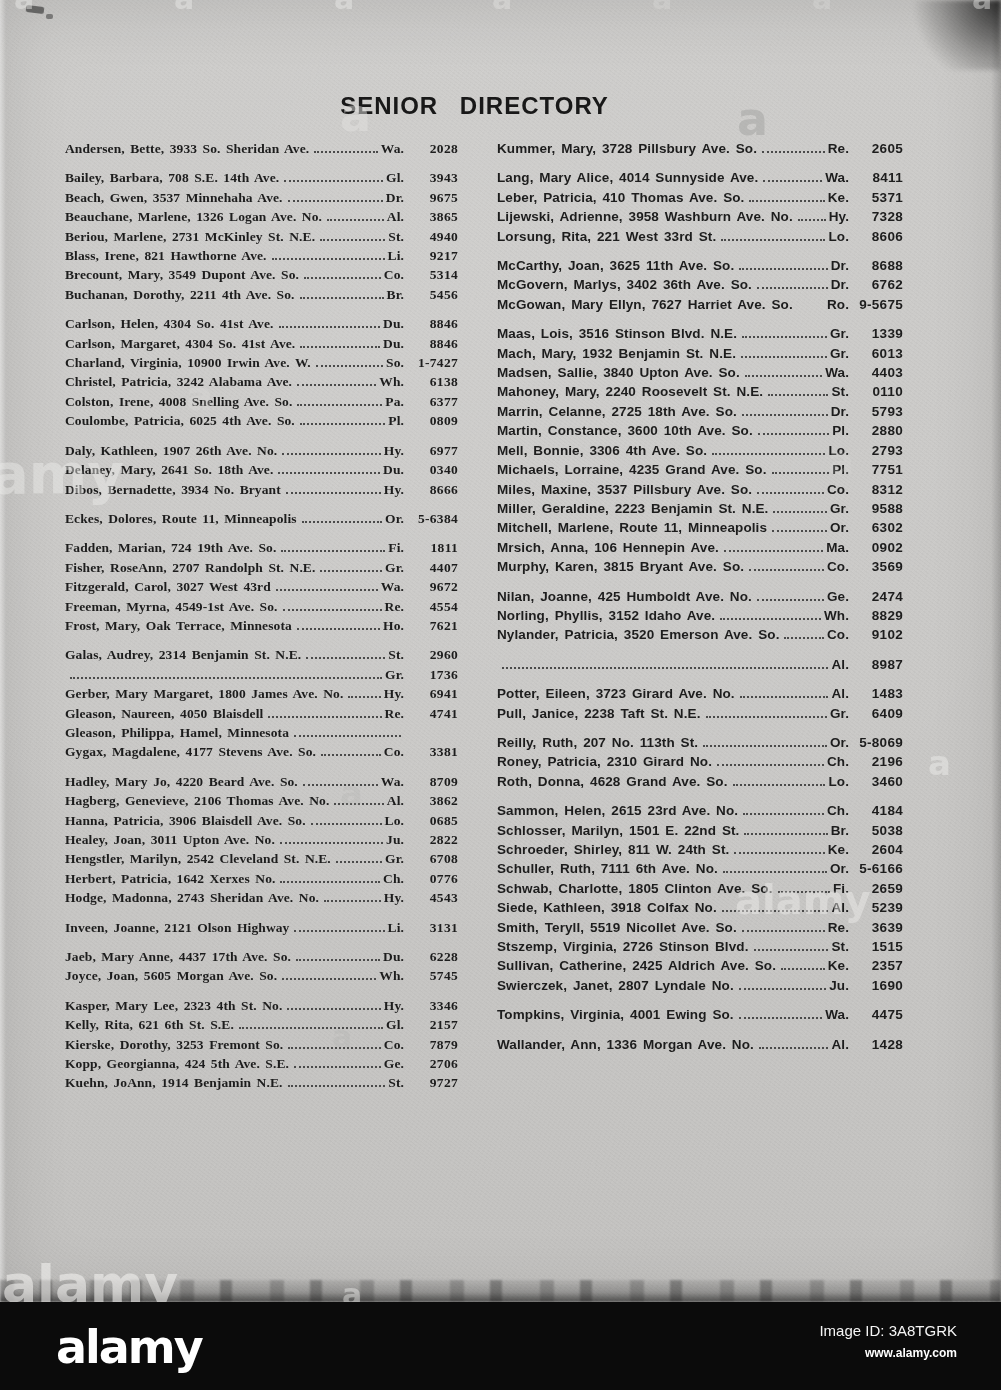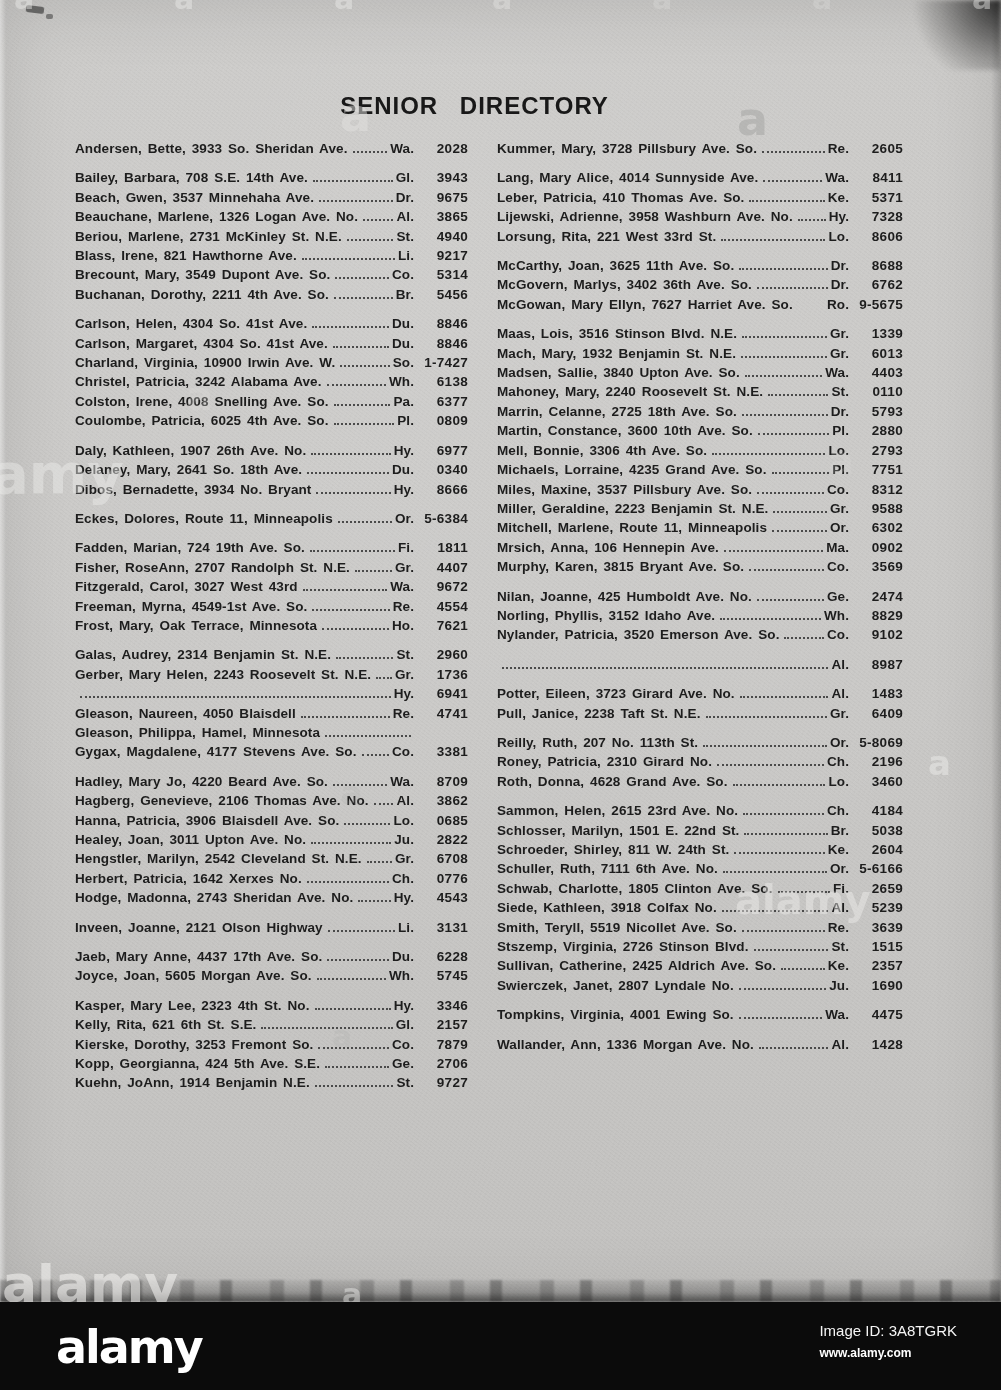--- a/index.html
+++ b/index.html
@@ -17,21 +17,21 @@
       repeating-linear-gradient(127deg, rgba(255,255,255,0.03) 0 1px, transparent 1px 4px),
       linear-gradient(180deg,#cbcac8 0%,#c9c8c6 55%,#c3c2c0 100%);
     box-shadow:inset 0 0 70px rgba(0,0,0,0.13);
   }
   .title{
     position:absolute;left:0;right:52px;top:92px;margin:0;
     text-align:center;font-size:24px;font-weight:700;color:#181818;
     letter-spacing:1px;word-spacing:14px;
   }
   .col{position:absolute;top:139px;color:#1d1d1d;}
-  .col-left{left:75px;width:393px;}
+  .col-left{left:65px;width:393px;font-family:Liberation Serif, serif;}
   .col-right{left:497px;width:406px;}
   .group{margin-bottom:10px;}
   .row{
     display:flex;align-items:baseline;
     font-size:13.5px;font-weight:700;line-height:19.4px;
     white-space:nowrap;letter-spacing:0.1px;word-spacing:2px;
   }
   .t{flex:0 0 auto;}
   .leader{flex:1 1 auto;border-bottom:2px dotted #4a4a4a;margin:0 3px 4px 5px;min-width:6px;}
   .leader.nodots{border-bottom:none;}
@@ -52,21 +52,21 @@
     opacity:.5;border-radius:2px;filter:blur(0.6px);}
   .edge-strip{position:absolute;left:0;top:1280px;width:1001px;height:22px;
     background:
       repeating-linear-gradient(90deg, rgba(20,20,20,0.25) 0 14px, rgba(20,20,20,0.05) 14px 40px, rgba(20,20,20,0.35) 40px 52px, rgba(20,20,20,0.08) 52px 90px),
       linear-gradient(to bottom, rgba(30,30,30,0) 0%, rgba(30,30,30,0.18) 55%, rgba(15,15,15,0.6) 100%);
     filter:blur(1px);}
   
   .bar{position:absolute;left:0;bottom:0;width:1001px;height:88px;background:#0b0b0b;color:#fff;}
   .bar .logo{position:absolute;left:56px;top:18px;font-family:"DejaVu Sans",sans-serif;
     font-size:46px;font-weight:700;letter-spacing:-2px;}
-  .bar .meta{position:absolute;right:44px;top:20px;}
+  .bar .meta{position:absolute;right:44px;top:20px;text-align:right;}
   .bar .meta .id{font-size:15px;font-weight:400;margin-bottom:7px;opacity:.96;}
   .bar .meta .site{font-size:12px;font-weight:700;}
 </style>
 </head>
 <body>
 
 <div class="scan">
   <div class="paper">
     <h1 class="title">SENIOR DIRECTORY</h1>
 
@@ -222,26 +222,26 @@
           </div>
         </div>
         <div class="group">
           <div class="row">
             <span class="t">Galas, Audrey, 2314 Benjamin St. N.E.</span>
             <span class="leader"></span>
             <span class="ex">St.</span>
             <span class="num">2960</span>
           </div>
           <div class="row">
-            <span class="t">Gerber, Mary Helen, 2243 Roosevelt St. N.E.</span>
             <span class="leader"></span>
             <span class="ex">Gr.</span>
             <span class="num">1736</span>
           </div>
           <div class="row">
+            <span class="t">Gerber, Mary Margaret, 1800 James Ave. No.</span>
             <span class="leader"></span>
             <span class="ex">Hy.</span>
             <span class="num">6941</span>
           </div>
           <div class="row">
             <span class="t">Gleason, Naureen, 4050 Blaisdell</span>
             <span class="leader"></span>
             <span class="ex">Re.</span>
             <span class="num">4741</span>
           </div>

